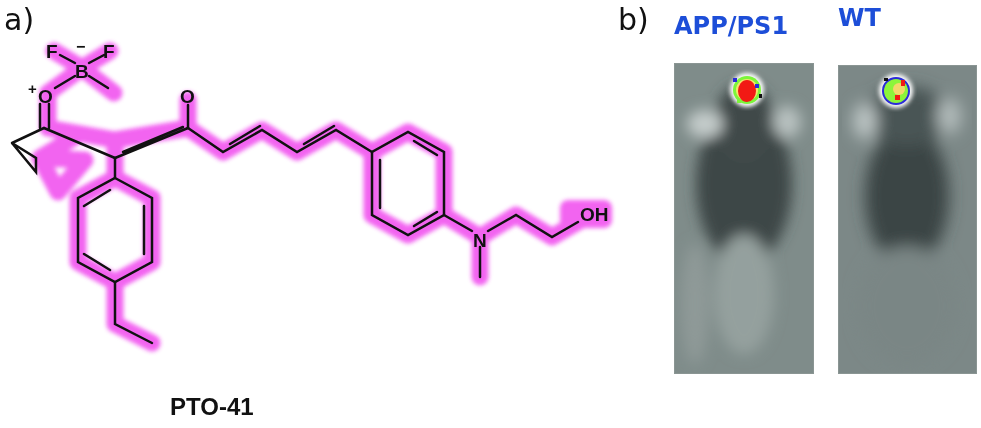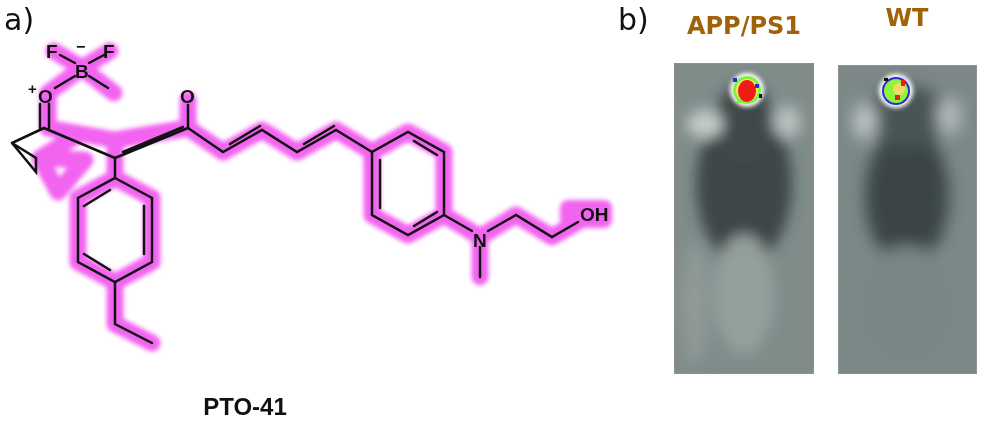--- a/index.html
+++ b/index.html
@@ -1,23 +1,23 @@
 <!DOCTYPE html>
 <html><head>
   <meta charset="utf-8">
   <style>
     html, body { margin: 0; padding: 0; background: #ffffff; }
     body { width: 981px; height: 428px; position: relative; overflow: hidden; font-family: "Liberation Sans", sans-serif; }
     .panel-label { position: absolute; font-family: "DejaVu Sans", sans-serif; font-size: 30px; color: #111; }
     .lbl-a { left: 4px; top: 2px; }
     .lbl-b { left: 618px; top: 2px; }
-    .img-title { position: absolute; font-family: "DejaVu Sans", sans-serif; font-weight: bold; font-size: 24px; color: #a16207; text-align: center; }
+    .img-title { position: absolute; font-family: "DejaVu Sans", sans-serif; font-weight: bold; font-size: 24px; color: #1d4ed8; text-align: left; }
     .title-app { left: 674px; width: 140px; top: 12px; }
     .title-wt { left: 838px; width: 138px; top: 4px; }
-    .compound-name { position: absolute; left: 170px; width: 150px; top: 393px; text-align: center; font-family: "Liberation Sans", sans-serif; font-weight: bold; font-size: 24px; color: #111; }
+    .compound-name { position: absolute; left: 170px; width: 150px; top: 393px; font-family: "Liberation Sans", sans-serif; font-weight: bold; font-size: 24px; color: #111; }
     svg.molecule { position: absolute; left: 0; top: 0; }
     .mouse { position: absolute; border: 1px solid #8a9593; overflow: hidden; }
     .mouse svg { display: block; }
     .m1 { left: 674px; top: 63px; width: 138px; height: 309px; }
     .m2 { left: 838px; top: 65px; width: 137px; height: 307px; }
   </style>
 </head>
 <body>
 
 <div class="panel-label lbl-a">a)</div>

